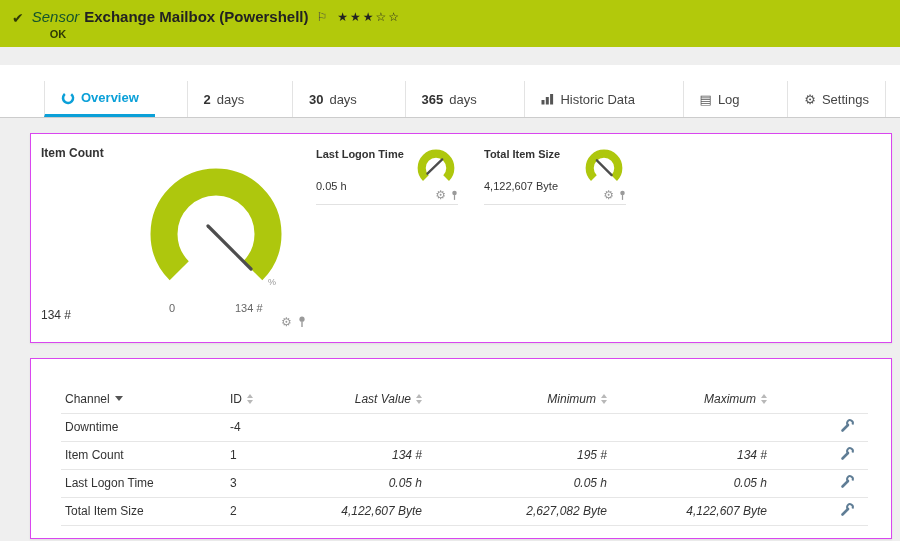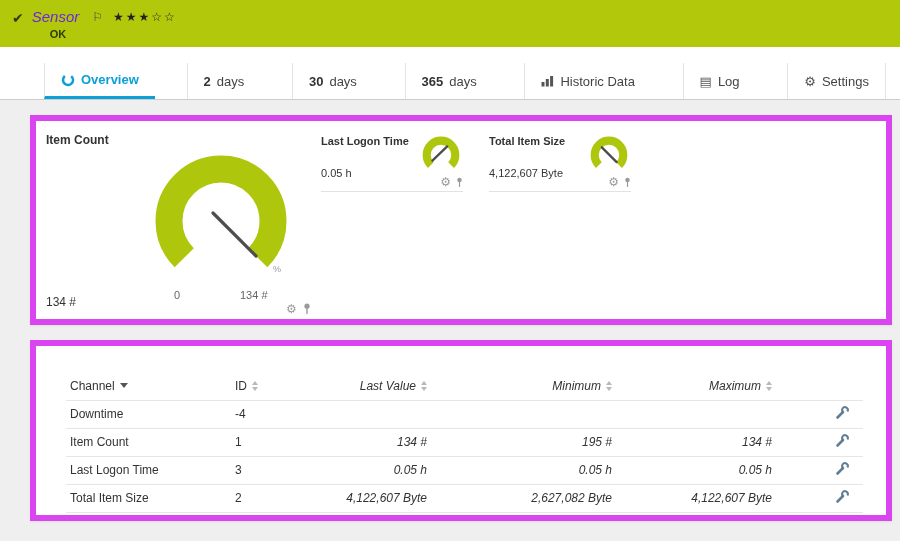--- a/index.html
+++ b/index.html
@@ -19,35 +19,36 @@
     display: flex;
     align-items: flex-start;
     padding: 8px 10px 0 12px;
   }
   .topbar .check {
     font-size: 14px;
     color: #2f3a06;
     margin: 2px 8px 0 0;
   }
   .titleline { display: flex; align-items: center; }
-  .sensor-kind { font-style: italic; font-size: 15px; color: #6d28d9; margin-right: 5px; }
+  .sensor-kind { font-style: italic; font-size: 15px; color: #14532d; margin-right: 5px; }
   .sensor-title { font-size: 15px; font-weight: bold; color: #222; }
   .flag { font-size: 12px; color: #444; margin: 0 10px 0 8px; cursor: pointer; }
   .stars { font-size: 12px; letter-spacing: 2px; color: #222; cursor: pointer; }
   .okline { font-size: 11px; font-weight: bold; color: #2f3a06; margin: 3px 0 0 18px; }
 
   
   .tabbar {
     height: 53px;
     background: #fff;
     border-bottom: 1px solid #ccc;
     display: flex;
     align-items: flex-end;
     justify-content: space-between;
     padding: 0 14px 0 44px;
+    margin-top: 18px;
   }
   .tab {
     height: 36px;
     display: flex;
     align-items: center;
     gap: 6px;
     padding: 0 16px;
     font-size: 13px;
     color: #444;
     border-left: 1px solid #e3e3e3;
@@ -62,21 +63,21 @@
     border-bottom: 3px solid #0ba0d8;
     font-weight: bold;
   }
   .tab .glyph { font-size: 13px; color: #555; }
   .tab.active .glyph { color: #0ba0d8; }
 
   
   .main { padding: 15px 8px 0 30px; }
   .panel {
     background: #fff;
-    border: 6px solid #d946ef;
+    border: 1px solid #d946ef;
     box-shadow: 0 1px 2px rgba(0,0,0,0.07);
     position: relative;
   }
   .panel.gauges { height: 210px; }
   .panel.channels { height: 181px; margin-top: 15px; padding: 26px 23px 0 30px; }
 
   .panel-title {
     position: absolute; left: 10px; top: 12px;
     font-size: 12px; font-weight: bold; color: #333;
   }
@@ -129,20 +130,21 @@
   .wrench { cursor: pointer; display: inline-block; }
 </style>
 </head>
 <body>
 
 <div class="topbar">
   <span class="check">✔</span>
   <div>
     <div class="titleline">
       <span class="sensor-kind">Sensor</span>
+      <span class="sensor-title">Exchange Mailbox (Powershell)</span>
       <span class="flag">⚐</span>
       <span class="stars">★★★☆☆</span>
     </div>
     <div class="okline">OK</div>
   </div>
 </div>
 
 <div class="tabbar">
   <div class="tab active">
     <svg class="glyph" width="14" height="14" viewBox="0 0 14 14">

